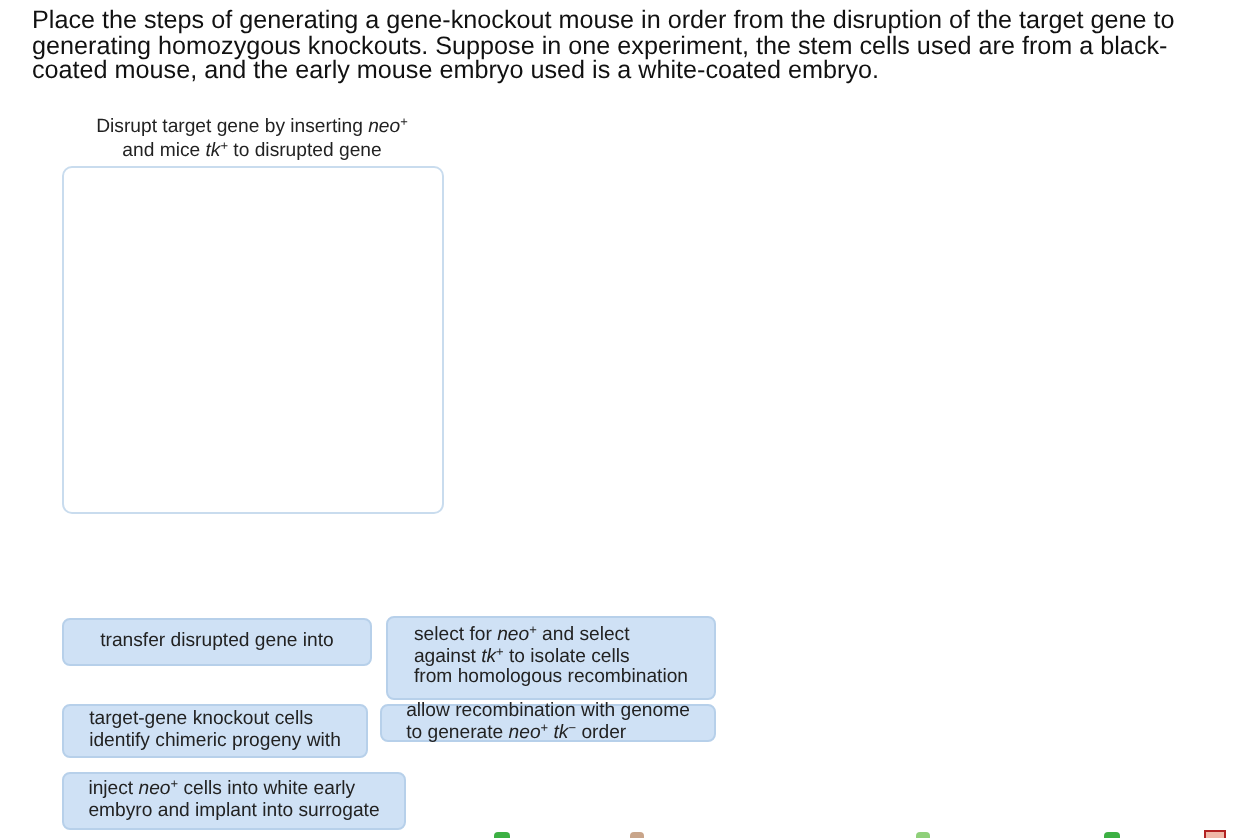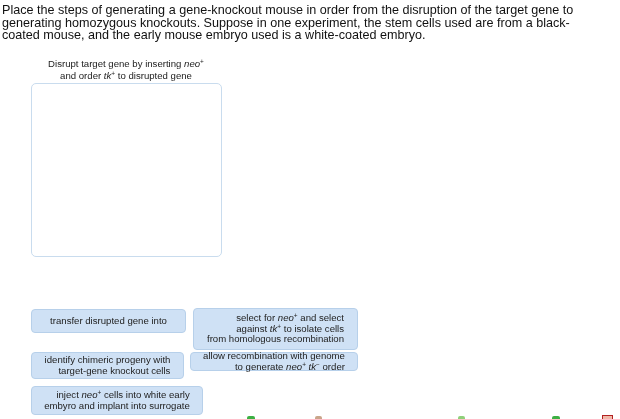--- a/index.html
+++ b/index.html
@@ -10,21 +10,21 @@
     body {
       width: 620px;
       height: 419px;
       position: relative;
       overflow: hidden;
       font-family: "Liberation Sans", sans-serif;
       color: #111111;
     }
     .prompt {
       position: absolute;
-      left: 2px;
+      left: 16px;
       top: 4px;
       width: 600px;
       font-size: 12.6px;
       line-height: 12.5px;
       color: #111;
     }
     .top-label {
       position: absolute;
       left: 28px;
       top: 58px;
@@ -54,21 +54,21 @@
       font-size: 9.6px;
       line-height: 10.5px;
       color: #222;
     }
     .chip {
       position: absolute;
       box-sizing: border-box;
       background: #cfe1f5;
       border: 1px solid #b7d0ea;
       border-radius: 4px;
-      text-align: right;
+      text-align: left;
       font-size: 9.6px;
       line-height: 10.6px;
       color: #222;
       cursor: grab;
       display: flex;
       align-items: center;
       justify-content: center;
       padding: 0 3px;
     }
     .chip span.line { display: block; }
@@ -82,21 +82,21 @@
       border-radius: 2px 2px 0 0;
     }
   </style>
 </head>
 <body>
 
 <div class="prompt">Place the steps of generating a gene-knockout mouse in order from the disruption of the target gene to generating homozygous knockouts. Suppose in one experiment, the stem cells used are from a black-coated mouse, and the early mouse embryo used is a white-coated embryo.</div>
 
 <div class="top-label">
   <div><span>Disrupt target gene by inserting </span><i class="gene">neo</i><sup class="sgn">+</sup></div>
-  <div><span>and order </span><i class="gene">tk</i><sup class="sgn">+</sup><span> to disrupted gene</span></div>
+  <div><span>and mice </span><i class="gene">tk</i><sup class="sgn">+</sup><span> to disrupted gene</span></div>
 </div>
 
 <div class="drop-zone" aria-label="answer drop area"></div>
 
 <div class="bottom-label">
 </div>
 
 <div class="chip" style="left:31px; top:309px; width:155px; height:24px;">
   <div class="chip-inner">
     <span class="line">transfer disrupted gene into</span>
@@ -106,22 +106,22 @@
 <div class="chip" style="left:193px; top:308px; width:165px; height:42px;">
   <div class="chip-inner">
     <span class="line"><span>select for </span><i class="gene">neo</i><sup class="sgn">+</sup><span> and select</span></span>
     <span class="line"><span>against </span><i class="gene">tk</i><sup class="sgn">+</sup><span> to isolate cells</span></span>
     <span class="line">from homologous recombination</span>
   </div>
 </div>
 
 <div class="chip" style="left:31px; top:352px; width:153px; height:27px;">
   <div class="chip-inner">
+    <span class="line">target-gene knockout cells</span>
     <span class="line">identify chimeric progeny with</span>
-    <span class="line">target-gene knockout cells</span>
   </div>
 </div>
 
 <div class="chip" style="left:190px; top:352px; width:168px; height:19px;">
   <div class="chip-inner">
     <span class="line">allow recombination with genome</span>
     <span class="line"><span>to generate </span><i class="gene">neo</i><sup class="sgn">+</sup>&nbsp;<i class="gene">tk</i><sup class="sgn">−</sup><span> order</span></span>
   </div>
 </div>
 

